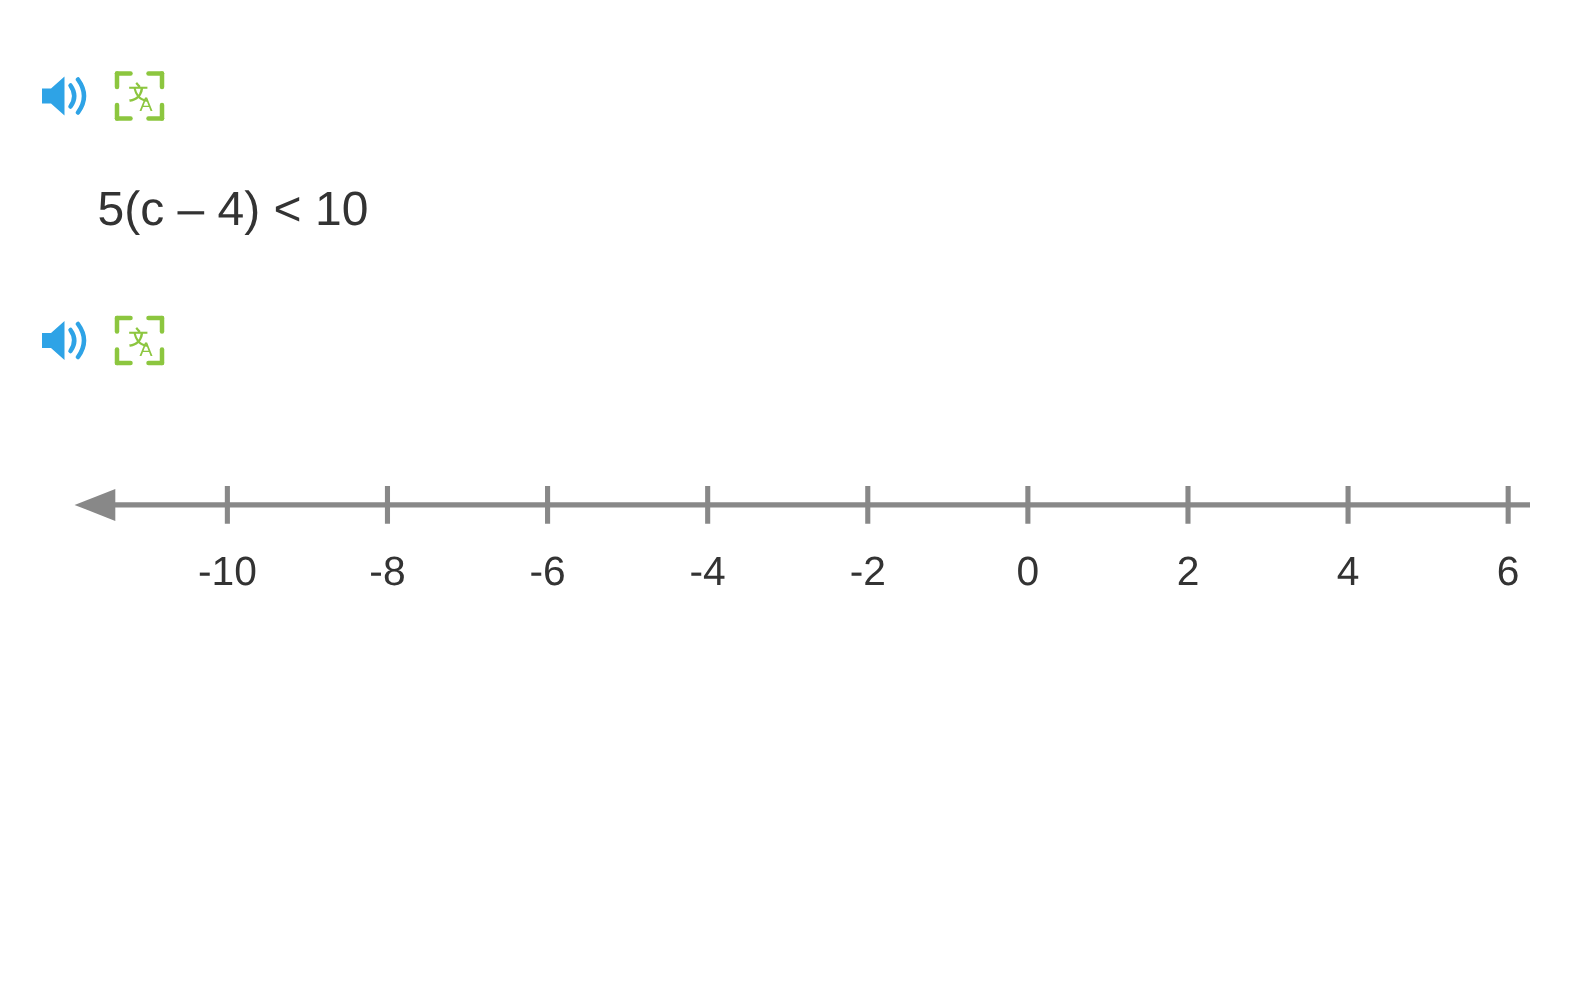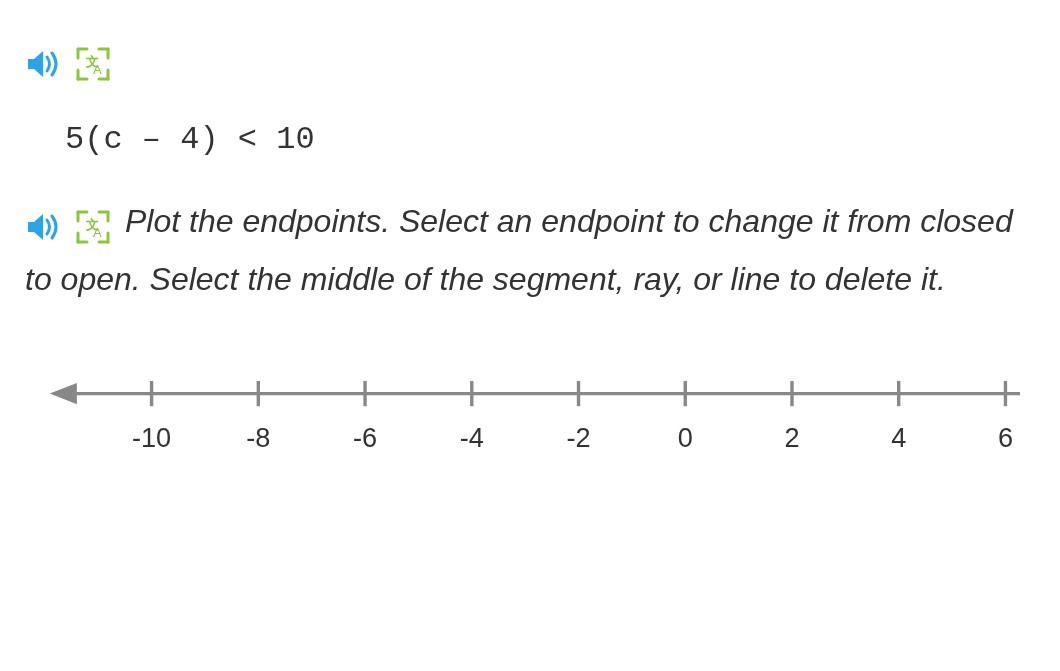--- a/index.html
+++ b/index.html
@@ -36,21 +36,21 @@
       display: inline-block;
     }
     .translate-icon {
       width: 36px;
       height: 36px;
       display: inline-block;
     }
     .equation {
       font-size: 32px;
       margin: 35px 0 35px 40px;
-      font-family: Liberation Mono, monospace;
+      font-family: Liberation Sans, sans-serif;
       color: #333;
     }
     .instruction-line {
       font-size: 32px;
       line-height: 1.8;
       color: #333;
       font-style: italic;
     }
     .instruction-line .icon-group {
       font-style: normal;
@@ -131,21 +131,21 @@
         <path d="M 33 3 L 24 3" stroke="#8cc63f" stroke-width="3" fill="none" stroke-linecap="round"></path>
         <path d="M 33 3 L 33 12" stroke="#8cc63f" stroke-width="3" fill="none" stroke-linecap="round"></path>
         <path d="M 3 33 L 12 33" stroke="#8cc63f" stroke-width="3" fill="none" stroke-linecap="round"></path>
         <path d="M 3 33 L 3 24" stroke="#8cc63f" stroke-width="3" fill="none" stroke-linecap="round"></path>
         <path d="M 33 33 L 24 33" stroke="#8cc63f" stroke-width="3" fill="none" stroke-linecap="round"></path>
         <path d="M 33 33 L 33 24" stroke="#8cc63f" stroke-width="3" fill="none" stroke-linecap="round"></path>
         <text x="11" y="20" font-size="13" fill="#8cc63f" font-family="Arial" font-weight="bold">文</text>
         <text x="18" y="28" font-size="13" fill="#8cc63f" font-family="Arial">A</text>
       </svg>
     </span>
-  </span><span>Plot the endpoints. Select an endpoint to change it from closed to open. Select the middle of the segment, ray, or line to delete it.</span>
+  </span>
 </div>
 
 <div class="number-line-container">
   <svg class="number-line-svg" viewBox="0 0 1010 110">
     <line class="axis-line" x1="30" y1="35" x2="1010" y2="35"></line>
     <polygon class="arrow-head" points="10,35 38,24 38,46"></polygon>
     <g id="ticks-group">
         <line class="tick-mark" x1="115" y1="22" x2="115" y2="48"></line>
         <text class="tick-label" x="115" y="90">-10</text>
         <line class="tick-mark" x1="225" y1="22" x2="225" y2="48"></line>

